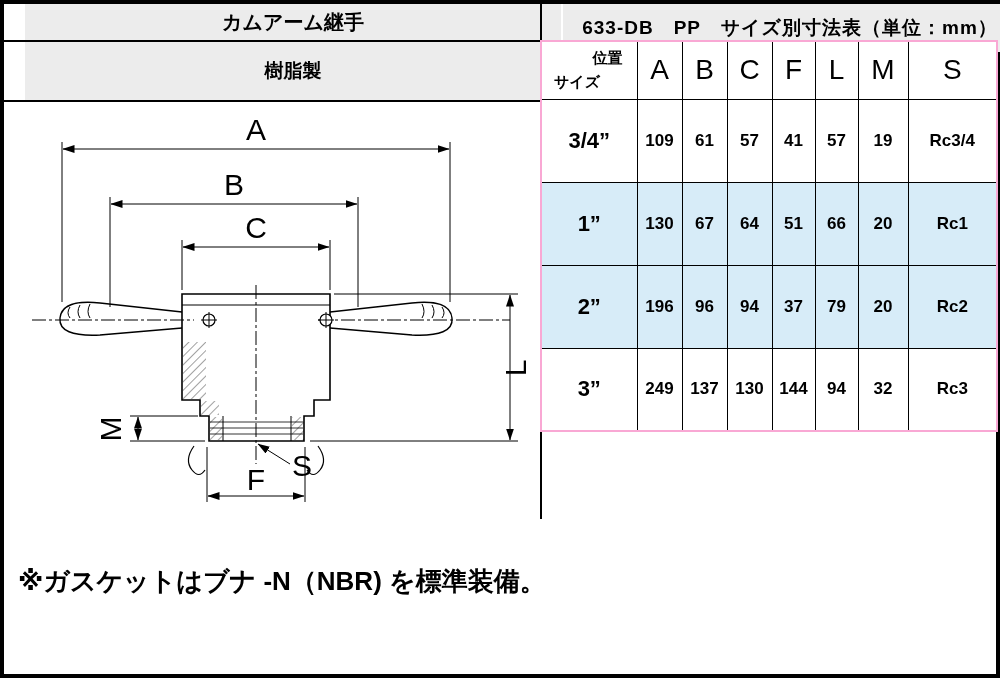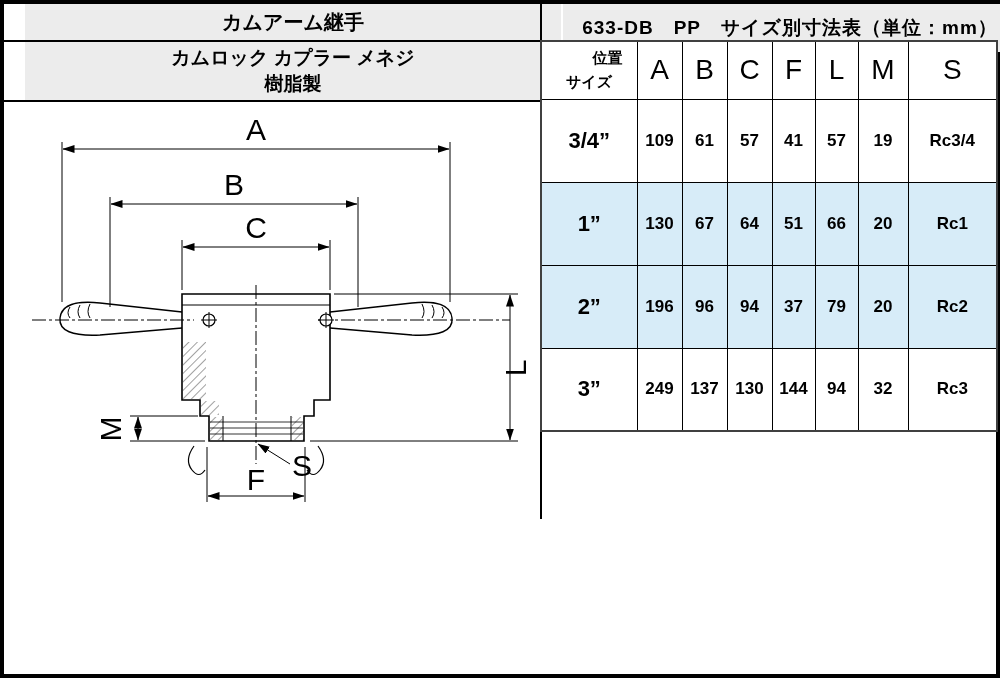--- a/index.html
+++ b/index.html
@@ -16,35 +16,35 @@
   .vline{position:absolute;left:536px;top:0;width:2px;height:515px;background:#000;}
   .hline1{position:absolute;left:0;top:36px;width:992px;height:2px;background:#000;}
   .hline2{position:absolute;left:0;top:96px;width:538px;height:2px;background:#000;}
   #name-cell{left:0;top:38px;width:536px;height:58px;background:#ececec;
     flex-direction:column;font-size:19px;font-weight:bold;line-height:26px;}
 
   
   table.dim{position:absolute;left:536px;top:36px;width:456px;border-collapse:collapse;
     table-layout:fixed;text-align:center;}
   table.dim th,table.dim td{border:1px solid #000;padding:0;box-sizing:border-box;background:#fff;}
-  table.dim{border:2px solid #404040;padding-left:28px;}
+  table.dim{border:2px solid #f9a8d4;padding-left:28px;}
   table.dim thead th{height:58px;font-size:28px;font-weight:normal;}
   table.dim tbody th{height:83px;font-size:22px;font-weight:bold;}
   table.dim tbody td{height:83px;font-size:17px;font-weight:bold;margin-top:37px;}
   tr.highlight th,tr.highlight td{background:#d7ecf8 !important;}
   th.corner{
     position:relative;font-weight:bold;
     background:linear-gradient(to top right,
       #ececec calc(50% - 1.4px),
       #000 calc(50% - 1.4px),
       #000 calc(50% + 0.2px),
       #ececec calc(50% + 0.2px));
   }
   th.corner .pos{position:absolute;top:7px;right:14px;font-size:15px;font-weight:bold;}
-  th.corner .siz{position:absolute;bottom:7px;left:24px;font-size:15px;font-weight:bold;}
+  th.corner .siz{position:absolute;bottom:7px;left:12px;font-size:15px;font-weight:bold;}
 
   
   #drawing{position:absolute;left:0;top:98px;width:536px;height:456px;}
   #drawing text{font-size:30px;fill:#000;text-anchor:middle;font-family:"Liberation Sans","DejaVu Sans",sans-serif;}
 
   
   #notes{position:absolute;left:14px;top:556px;font-size:26px;font-weight:bold;line-height:42px;}
 </style>
 </head>
 <body>
@@ -57,21 +57,20 @@
 
   <div class="cell" id="top-right">
     <span>633-DB　PP　サイズ別寸法表（単位：mm）</span>
   </div>
 
   <div class="vline"></div>
   <div class="hline1"></div>
   <div class="hline2"></div>
 
   <div class="cell" id="name-cell">
-    <span>カムロック カプラー メネジ</span>
     <span>樹脂製</span>
   </div>
 
   <table class="dim">
     <colgroup>
       <col style="width:96px">
         <col style="width:45px">
         <col style="width:45px">
         <col style="width:45px">
       <col style="width:43px">
@@ -220,15 +219,16 @@
       <text x="230" y="93">B</text>
       <text x="252" y="136">C</text>
       <text x="522" y="266" transform="rotate(-90 522 266)">L</text>
       <text x="117" y="327" transform="rotate(-90 117 327)">M</text>
       <text x="298" y="374">S</text>
       <text x="252" y="388">F</text>
     </svg>
   </div>
 
   <div id="notes">
+    <div>※ガスケットはブナ -N（NBR) を標準装備。</div>
   </div>
 
 </div>
 
 </body></html>

